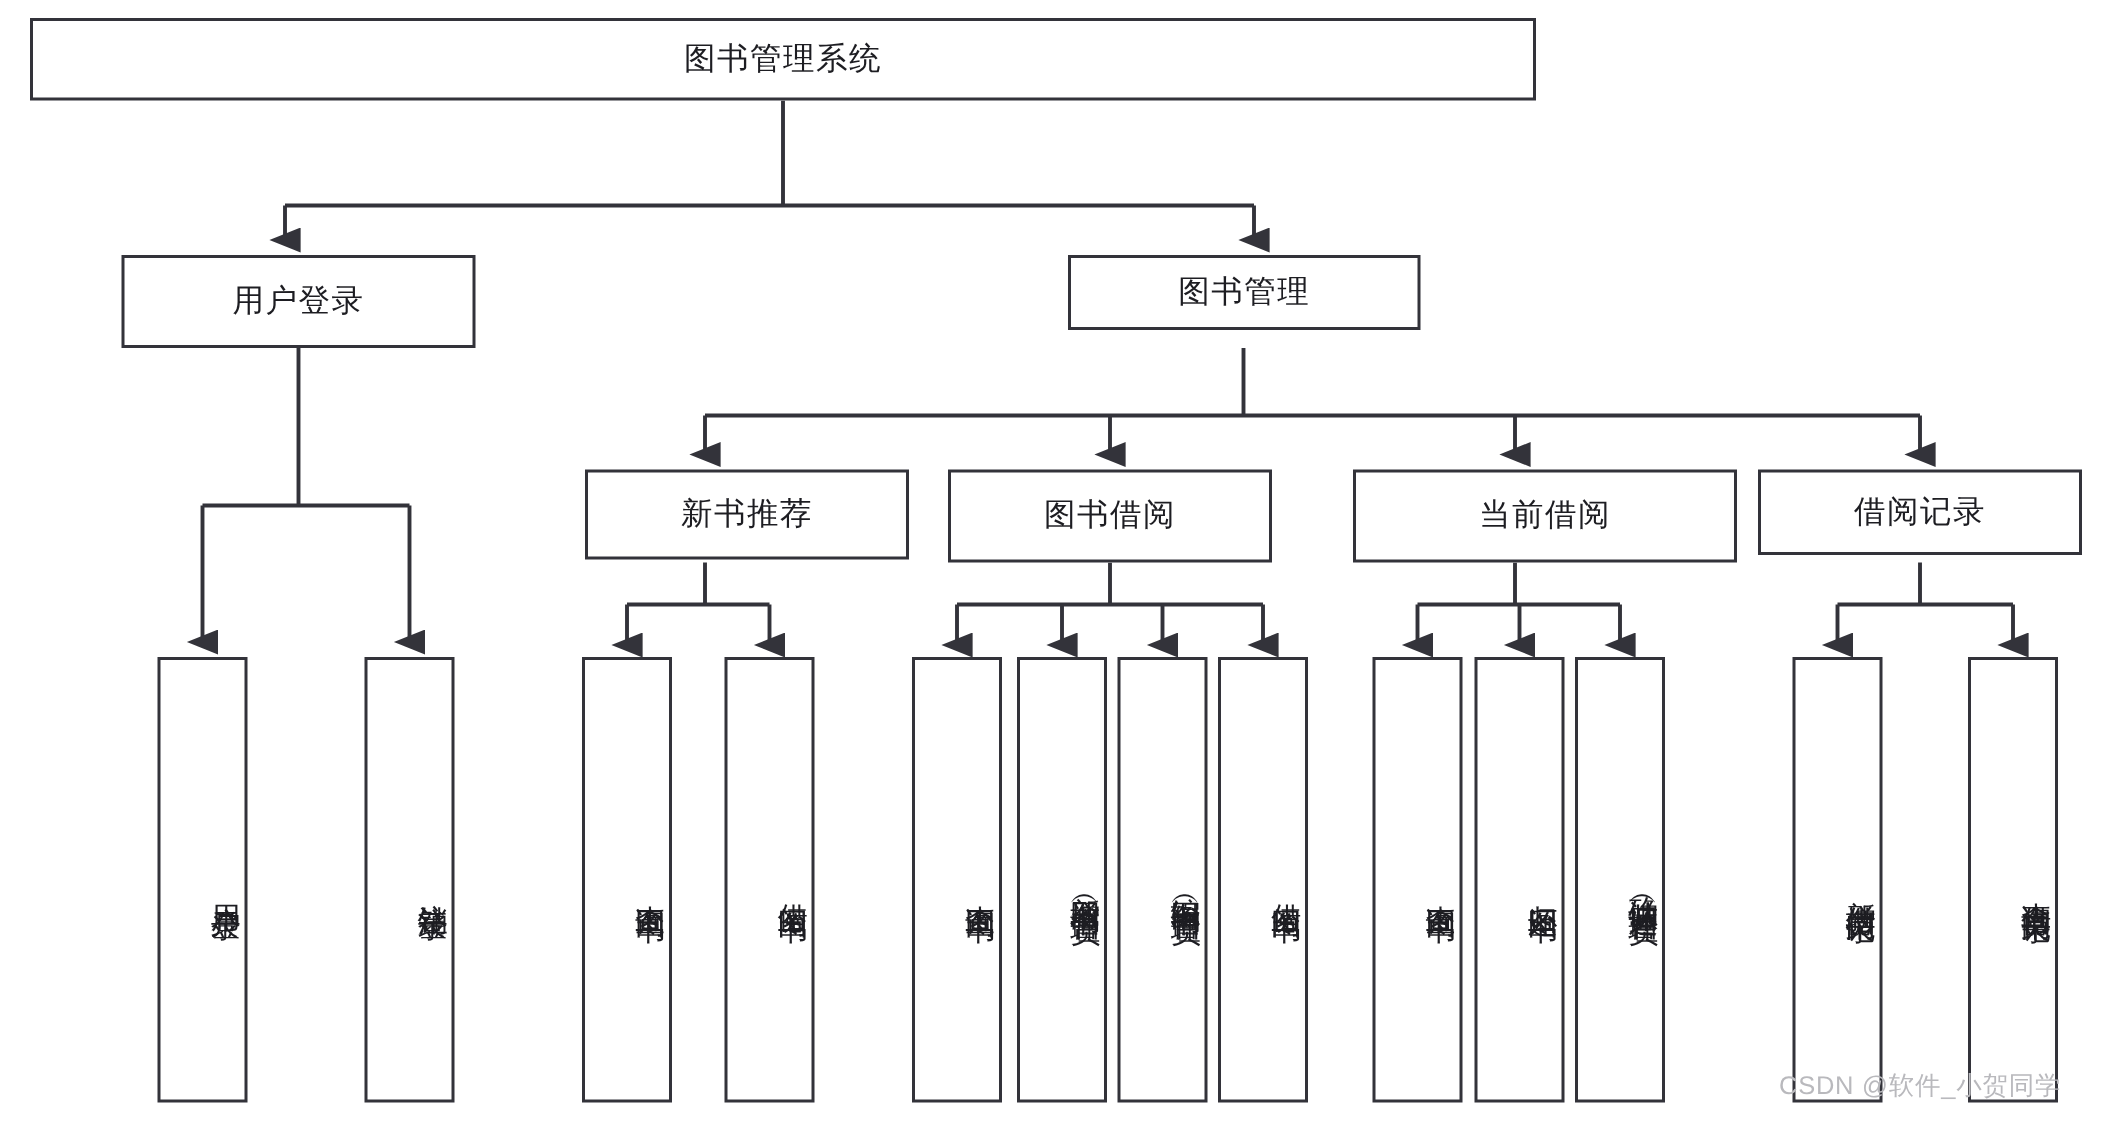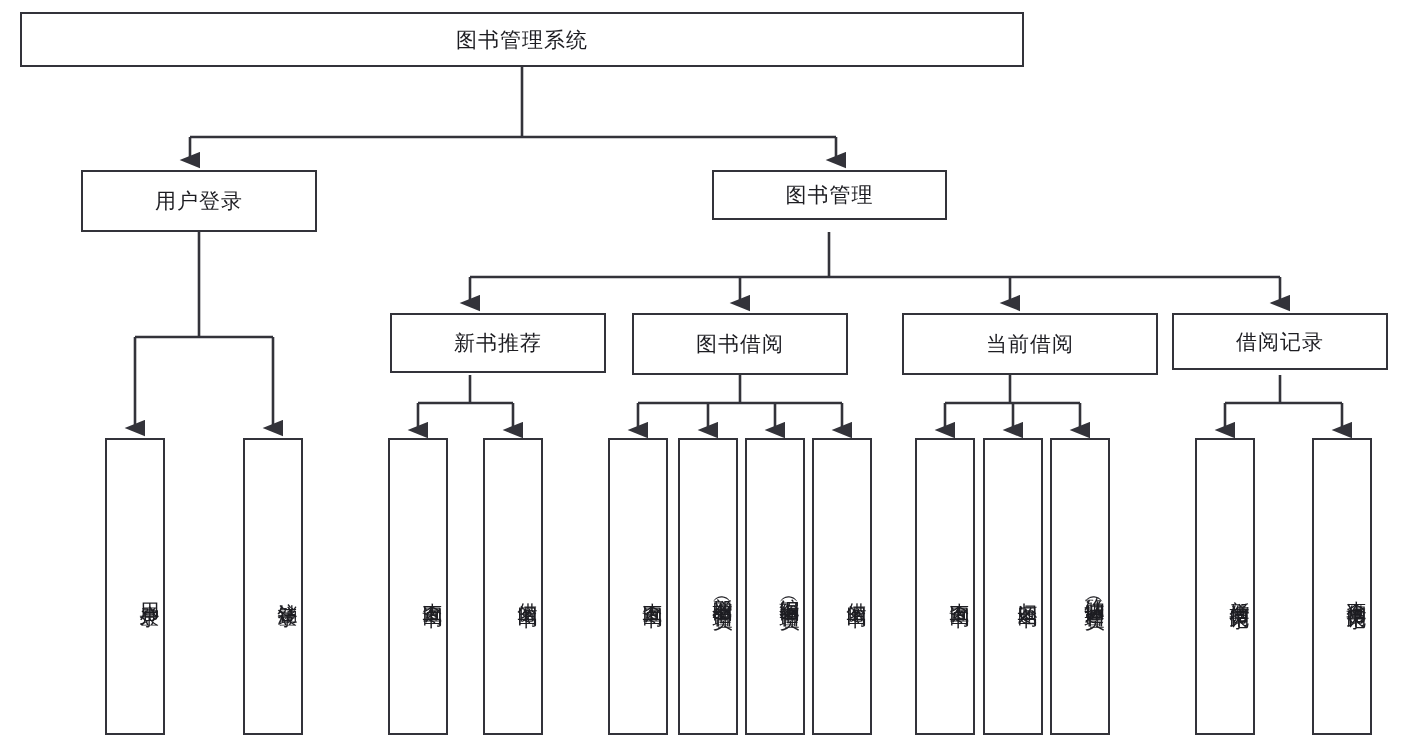--- a/index.html
+++ b/index.html
@@ -190,13 +190,14 @@
         <span class="label">确认归还（管理员）</span>
       </div>
       <div class="node vert" style="left: 1195px; top: 438px; width: 60px; height: 297px;">
         <span class="label">新增借阅记录</span>
       </div>
       <div class="node vert" style="left: 1312px; top: 438px; width: 60px; height: 297px;">
         <span class="label">查询借阅记录</span>
       </div>
     </div>
 
+  <div class="watermark">CSDN @软件_小贺同学</div>
 </div>
 
 </body></html>

